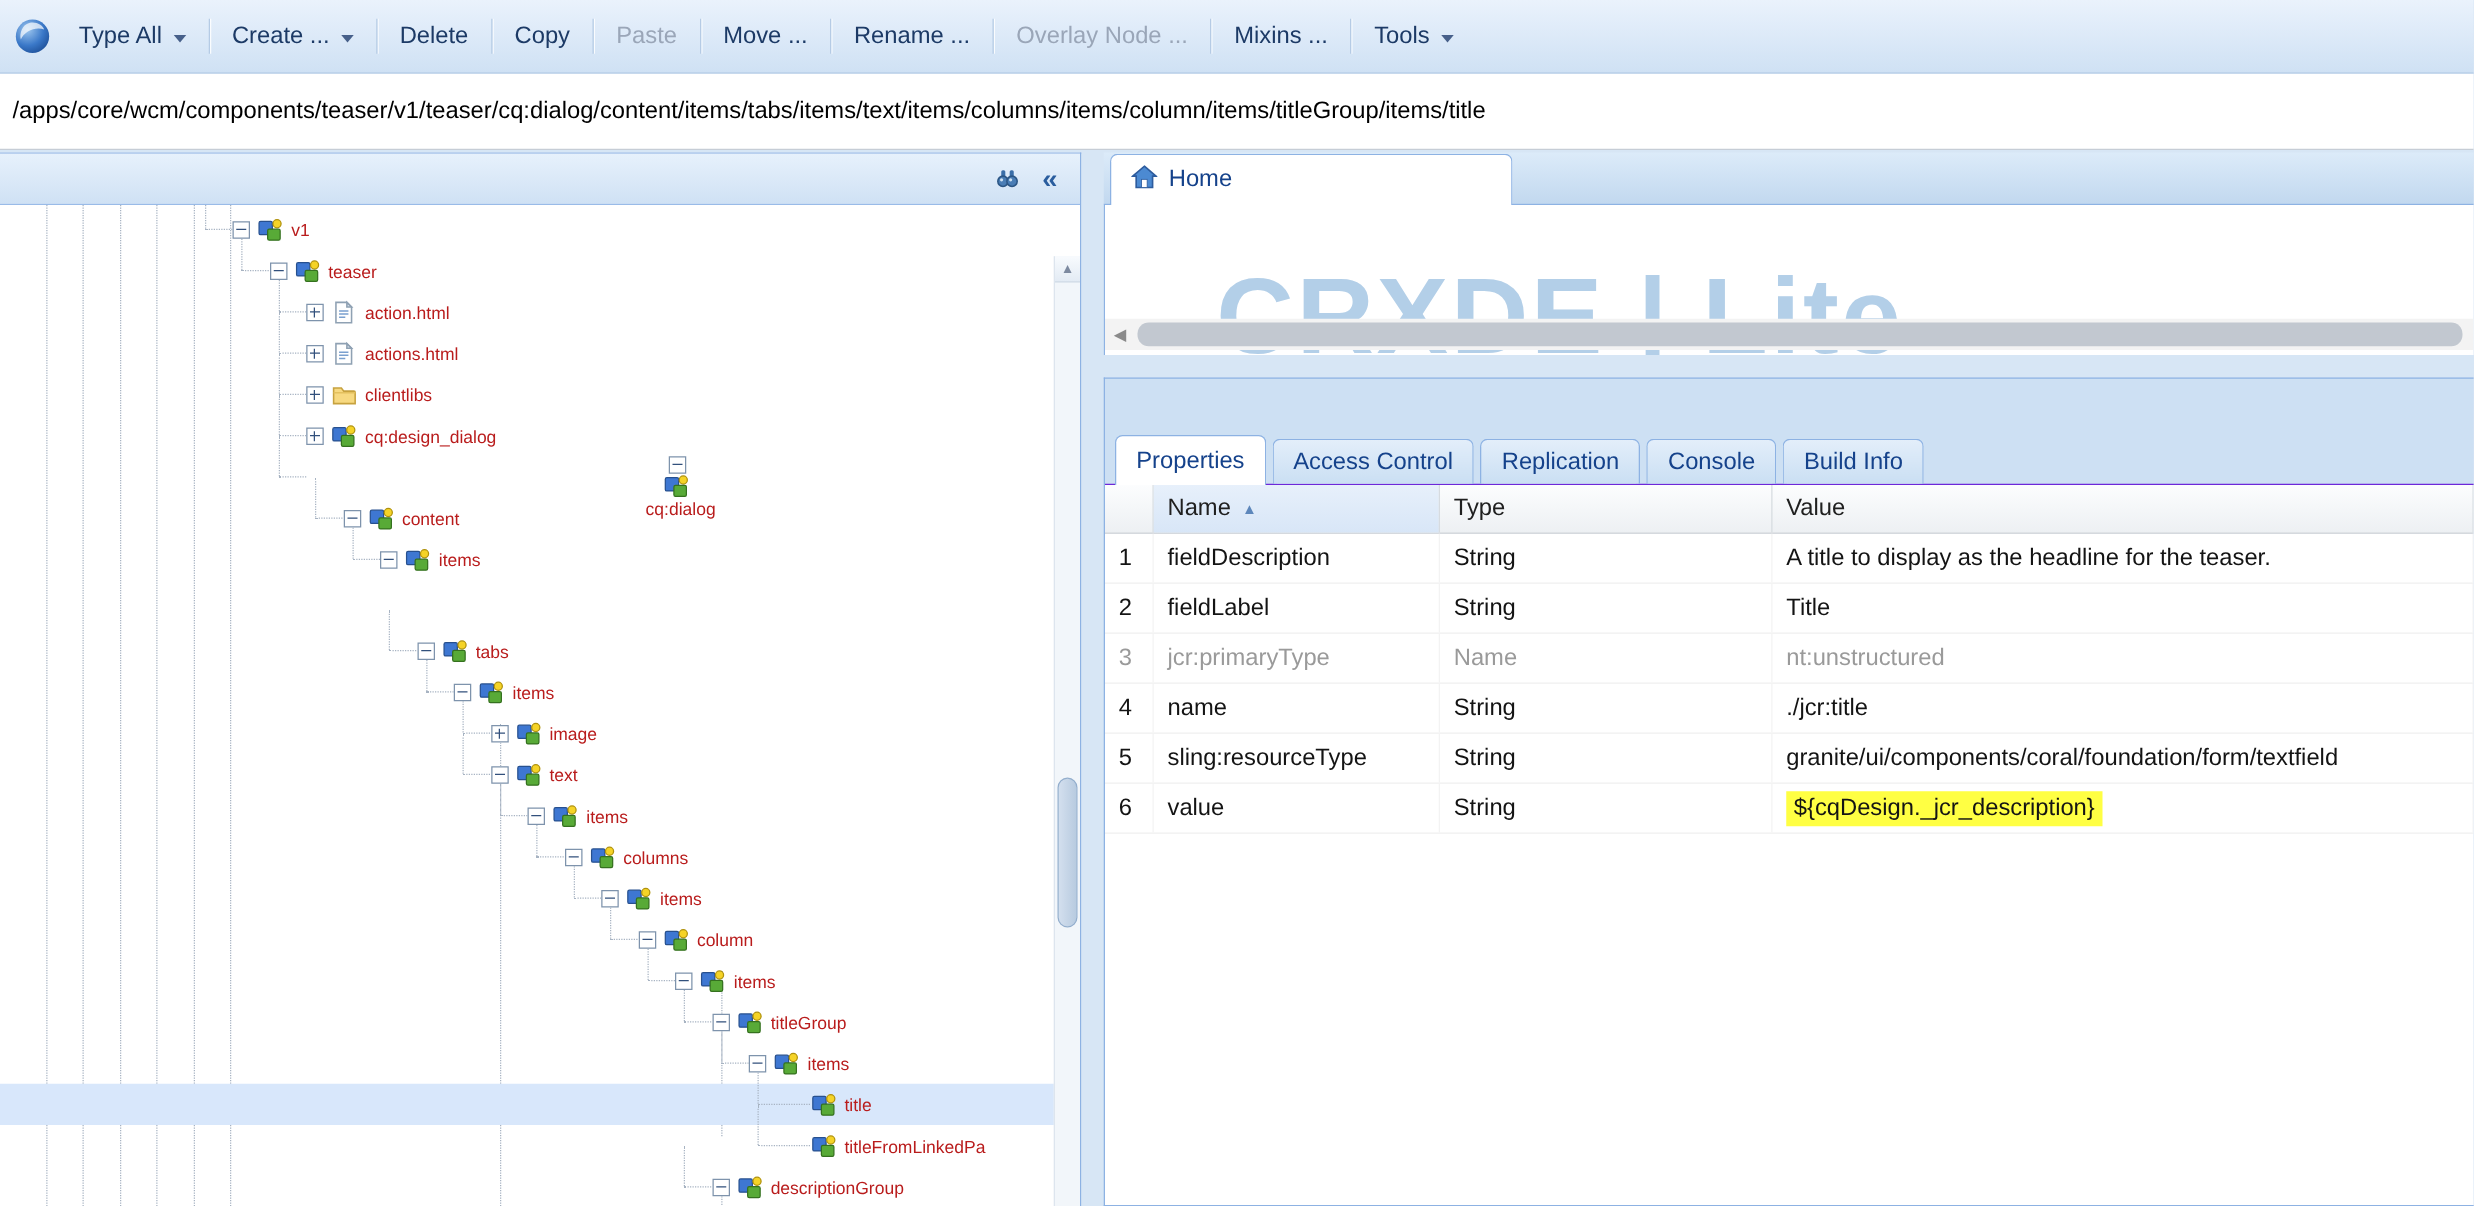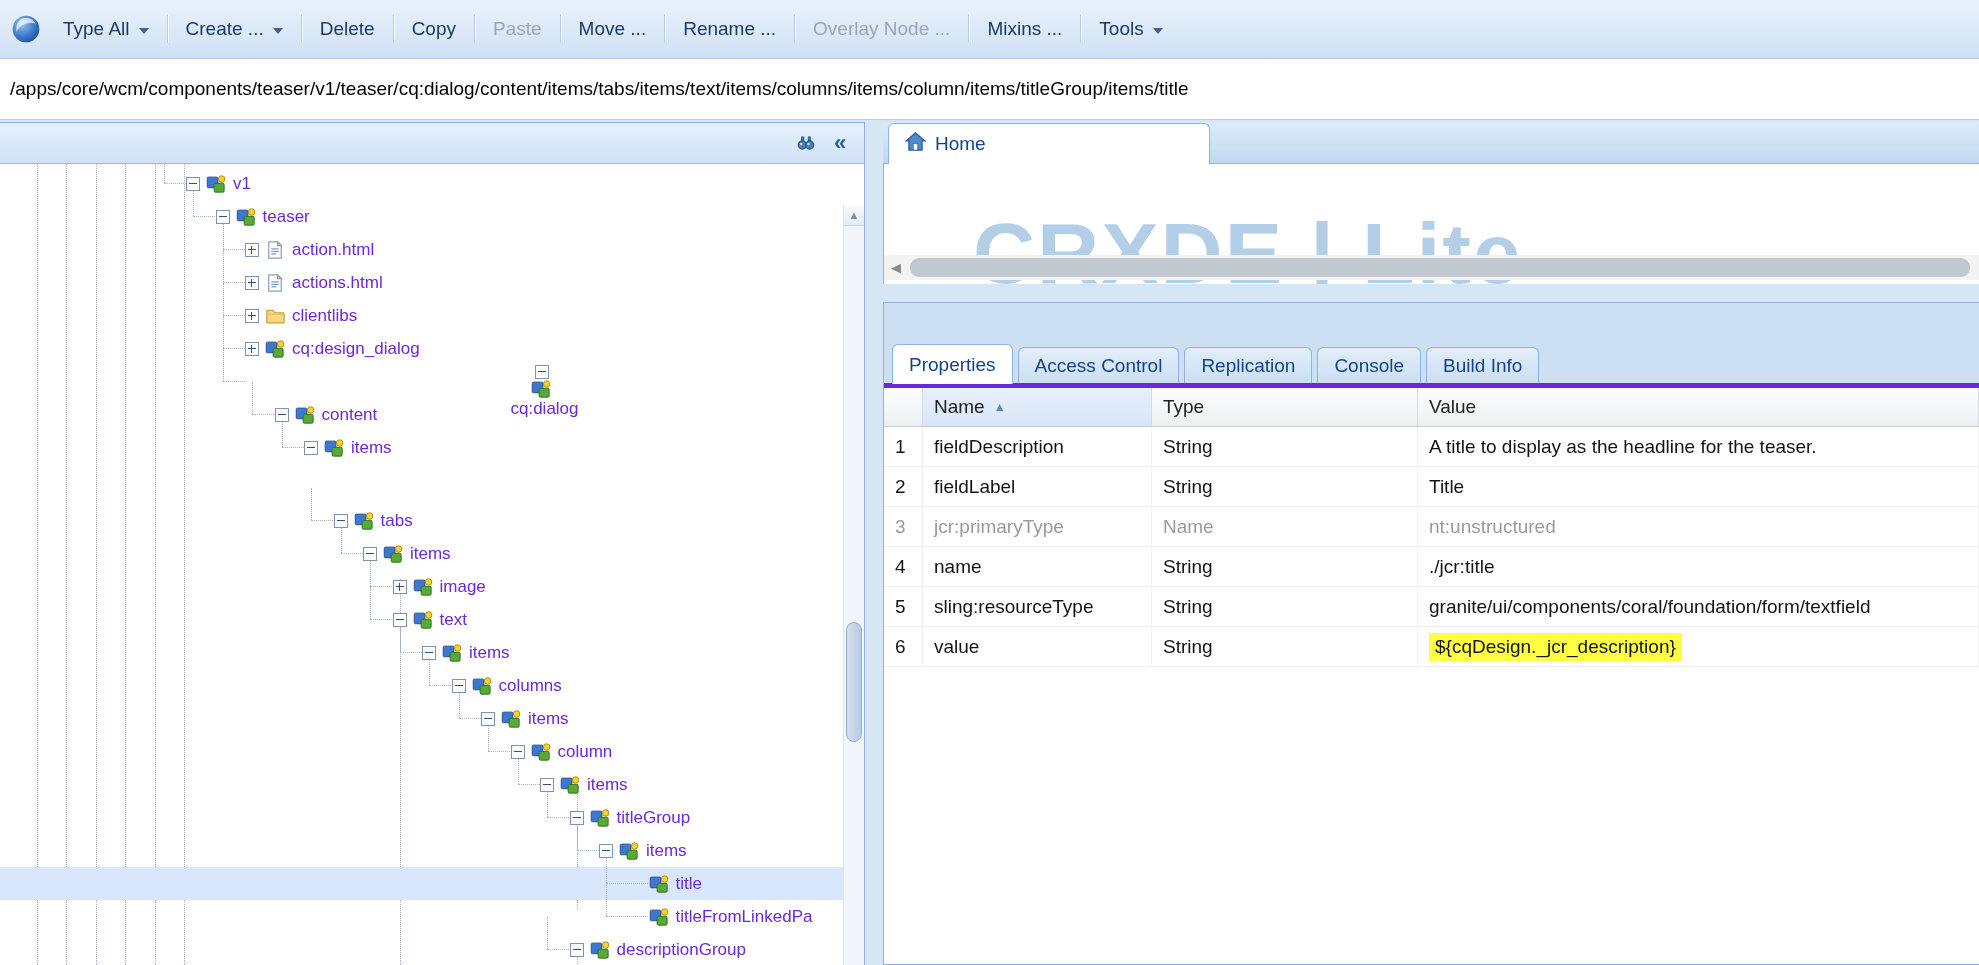--- a/index.html
+++ b/index.html
@@ -44,21 +44,21 @@
   .tree-row.selected{background:#d8e7fb}
   .rvseg{position:absolute;top:-16px;height:32px;width:0;border-left:1px dotted #a7b3c2;pointer-events:none}
   .rhseg{position:absolute;top:16px;height:0;border-top:1px dotted #a7b3c2;pointer-events:none}
   .expander{width:14px;height:14px;flex:none;border:1px solid #7e93ac;background:#fff;
     box-sizing:border-box;position:relative;margin-right:6px;cursor:pointer;z-index:1}
   .expander::before{content:"";position:absolute;left:2px;right:2px;top:50%;margin-top:-1px;height:1px;background:#32507c}
   .expander.plus::after{content:"";position:absolute;top:2px;bottom:2px;left:50%;margin-left:-1px;width:1px;background:#32507c}
   .expander.none{visibility:hidden}
   .node-icon{width:20px;height:20px;flex:none;margin-right:7px;z-index:1}
   .node-icon svg{display:block}
-  .tree-label{font-size:17px;color:#6d28d9;white-space:nowrap;z-index:1}
+  .tree-label{font-size:14px;color:#b91c1c;white-space:nowrap;z-index:1}
   
   .vscroll{position:absolute;top:41px;right:0;bottom:0;width:20px;background:#f2f6fa;border-left:1px solid #dde5ee}
   .vscroll .up{height:20px;display:flex;align-items:center;justify-content:center;font-size:11px;color:#7d8aa0;
     background:linear-gradient(#f8fbfe,#e3ebf4);border-bottom:1px solid #ccd7e3;cursor:pointer}
   .vscroll .thumb{position:absolute;left:2px;right:2px;top:417px;height:120px;border-radius:9px;
     background:linear-gradient(90deg,#d3dfee,#b8cbe0);border:1px solid #93aecd;box-sizing:border-box;cursor:pointer}
   
   .home-panel{position:absolute;left:883px;top:122px;right:0;height:162px}
   .tabstrip{height:42px;background:linear-gradient(#dcebf9,#c2d8ef);border-bottom:1px solid #8db2e3;
     display:flex;align-items:flex-end;padding-left:5px;box-sizing:border-box}
@@ -72,21 +72,21 @@
   .logo{position:absolute;left:89px;top:46px;font-size:86px;font-weight:bold;color:#b3cfe8;
     letter-spacing:2px;white-space:nowrap;line-height:1}
   .hscroll{position:absolute;left:0;right:0;bottom:4px;height:25px;background:#f3f3f3}
   .hscroll .larr{position:absolute;left:0;top:0;width:24px;height:25px;display:flex;align-items:center;
     justify-content:center;color:#8a8a8a;font-size:13px;cursor:pointer}
   .hscroll .hthumb{position:absolute;left:26px;right:9px;top:3px;height:19px;background:#c2c8d0;border-radius:9px;cursor:pointer}
   
   .props-panel{position:absolute;left:883px;top:302px;right:0;bottom:0;background:#cde0f3;
     border:1px solid #8db2e3;border-right:none;box-sizing:border-box}
   .props-tabstrip{position:absolute;top:45px;left:0;right:0;height:40px;display:flex;align-items:flex-end;
-    padding-left:8px;border-bottom:5px solid #6d28d9;box-sizing:border-box}
+    padding-left:8px;border-bottom:1px solid #6d28d9;box-sizing:border-box}
   .props-tabstrip .tab{height:36px}
   .props-tabstrip .tab.active{height:40px;margin-bottom:-1px}
   .grid{position:absolute;top:85px;left:0;right:0;bottom:0;background:#fff;overflow:hidden}
   .grid-header{display:flex;height:38px;background:linear-gradient(#fcfdfe,#edf0f3);border-bottom:1px solid #c7cdd4}
   .gh-cell{box-sizing:border-box;border-right:1px solid #d6dbe0;display:flex;align-items:center;
     padding:0 11px;font-size:19px;color:#202020;cursor:pointer;white-space:nowrap}
   .gh-name{background:linear-gradient(#e7f0fb,#d8e6f7)}
   .sort-arrow{color:#5d87bb;font-size:12px;margin-left:9px}
   .col-num{width:39px;flex:none}
   .col-name{width:229px;flex:none}

